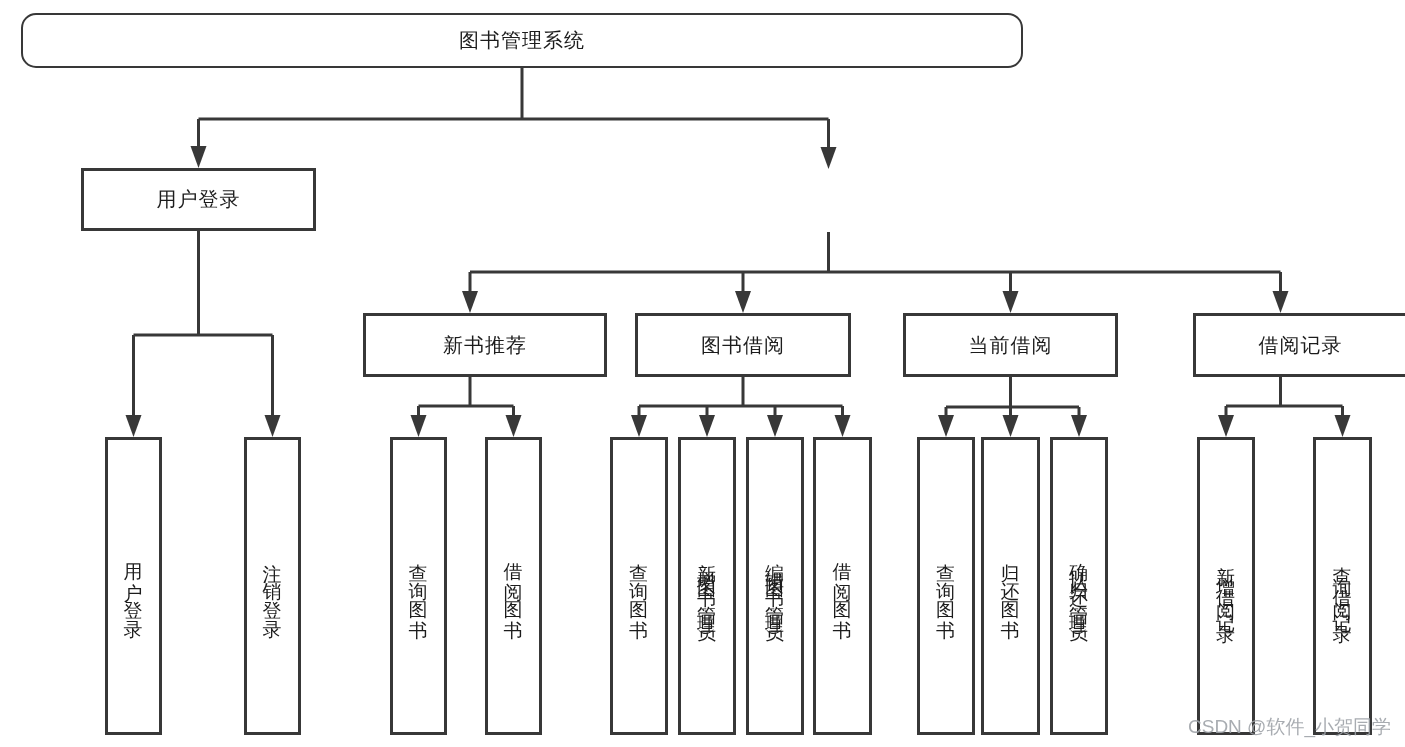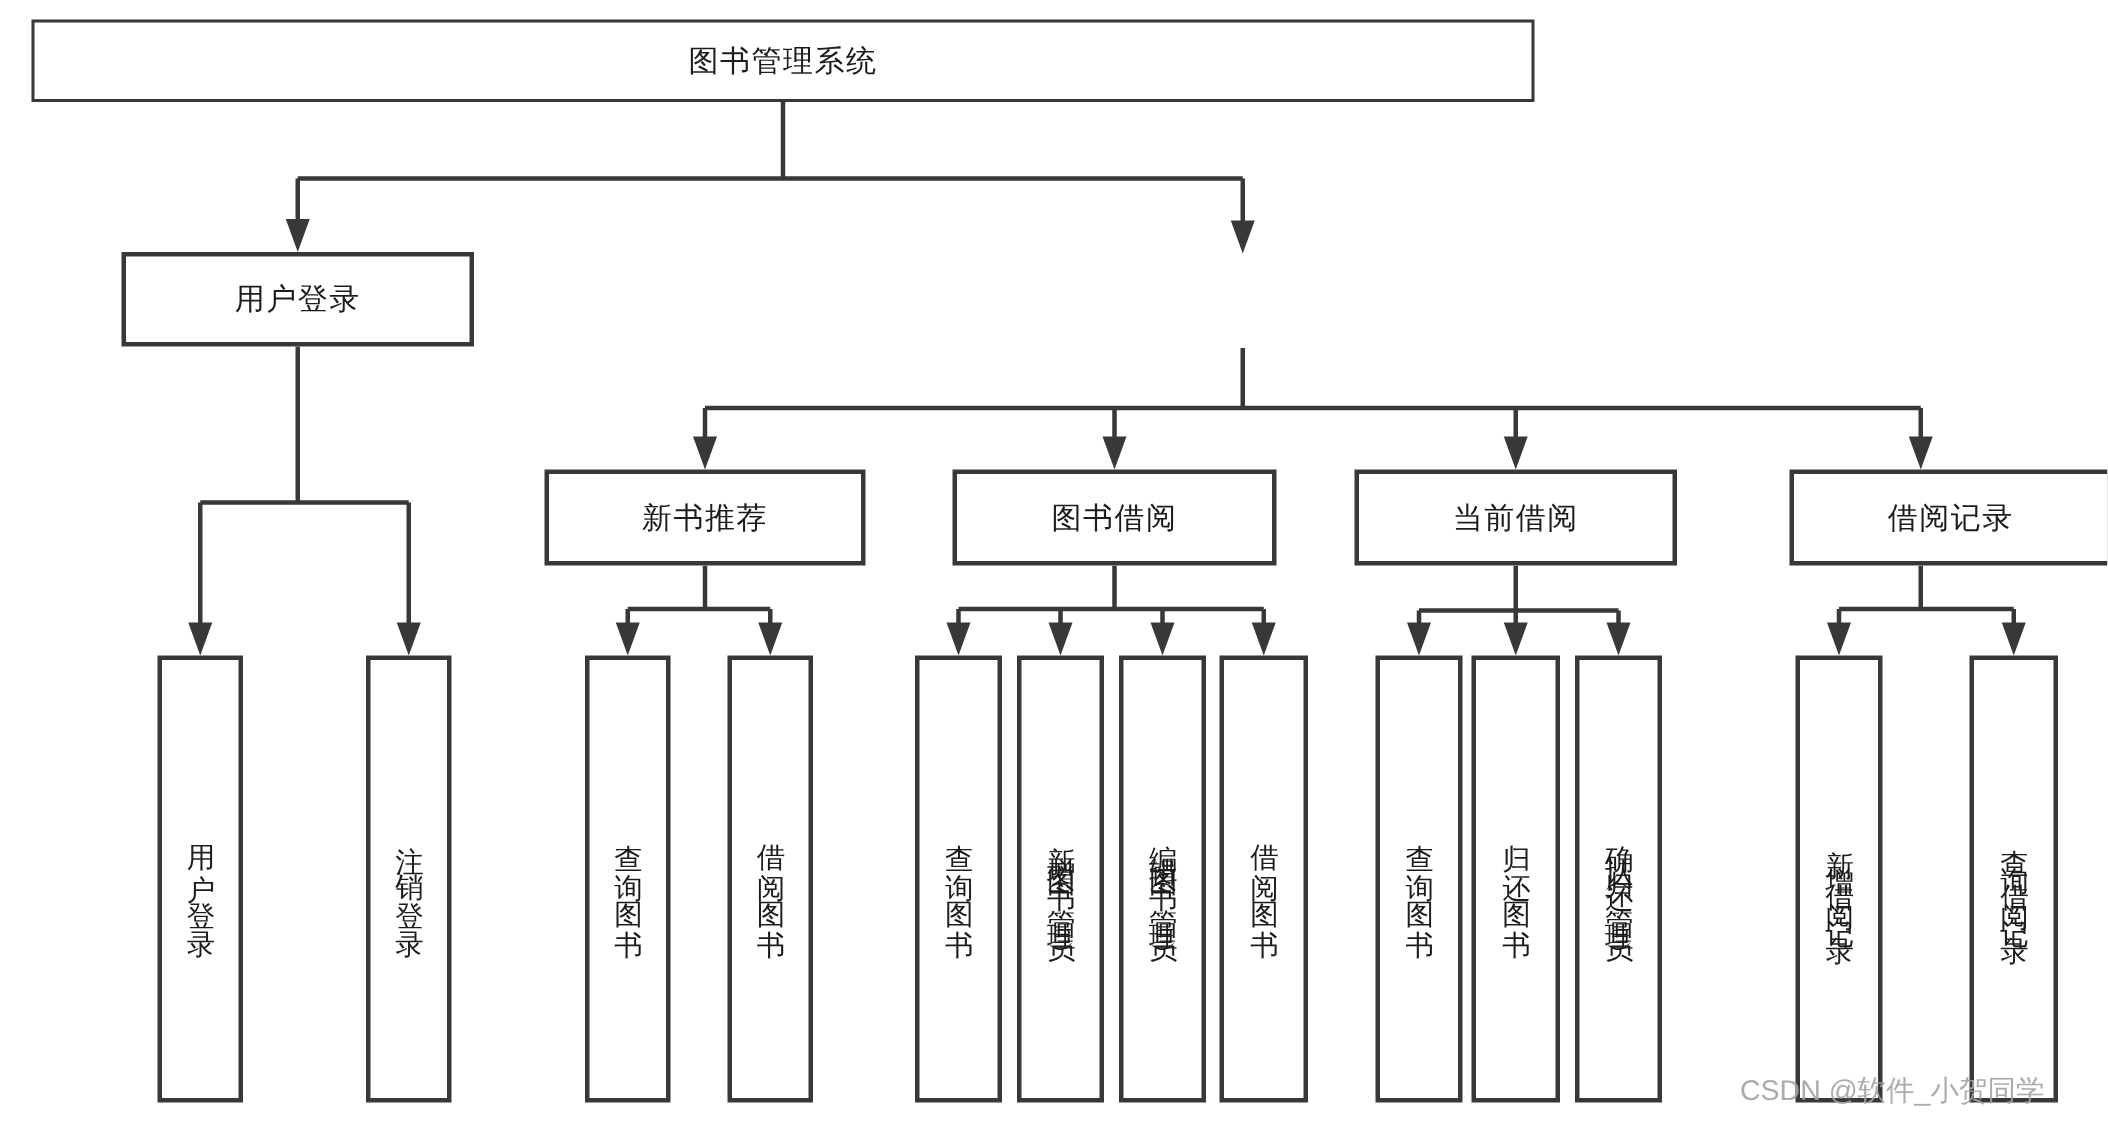--- a/index.html
+++ b/index.html
@@ -23,21 +23,21 @@
   }
   .box {
     position: absolute;
     box-sizing: border-box;
     background: #ffffff;
     border: 3px solid #383838;
     display: flex;
     align-items: center;
     justify-content: center;
   }
-  .box.l1 { border-width: 2px; }
+  .box.l1 { border-width: 2px; border-radius: 15px; }
   .hlabel {
     font-size: 20px;
     color: #1c1c1c;
     letter-spacing: 1px;
     white-space: nowrap;
   }
   .leaf {
     position: absolute;
     top: 437px;
     height: 298px;
@@ -53,21 +53,21 @@
     text-orientation: mixed;
     font-size: 19px;
     color: #1c1c1c;
     line-height: 1;
   }
   .vtext.ls-wide  { letter-spacing: 1em; }
   .vtext.ls-med   { letter-spacing: 0.62em; }
   .vtext.ls-tight { letter-spacing: 0.45em; }
   .watermark {
     position: absolute;
-    left: 1160px;
+    left: 1188px;
     top: 714px;
     font-size: 19px;
     color: rgba(158, 163, 168, 0.9);
     white-space: nowrap;
     z-index: 5;
   }
 </style>
 </head>
 <body>
 
@@ -114,21 +114,21 @@
   </svg>
 
   <div class="box l1" style="left:21px; top:13px; width:1002px; height:55px;">
     <span class="hlabel">图书管理系统</span>
   </div>
 
   <div class="box" style="left:81px; top:168px; width:235px; height:63px;">
     <span class="hlabel">用户登录</span>
   </div>
 
-  <div class="box" style="left:363px; top:313px; width:214px; height:64px;">
+  <div class="box" style="left:363px; top:313px; width:244px; height:64px;">
     <span class="hlabel">新书推荐</span>
   </div>
   <div class="box" style="left:635px; top:313px; width:216px; height:64px;">
     <span class="hlabel">图书借阅</span>
   </div>
   <div class="box" style="left:903px; top:313px; width:215px; height:64px;">
     <span class="hlabel">当前借阅</span>
   </div>
   <div class="box" style="left:1173px; top:313px; width:215px; height:64px;margin-left:20px;">
     <span class="hlabel">借阅记录</span>

